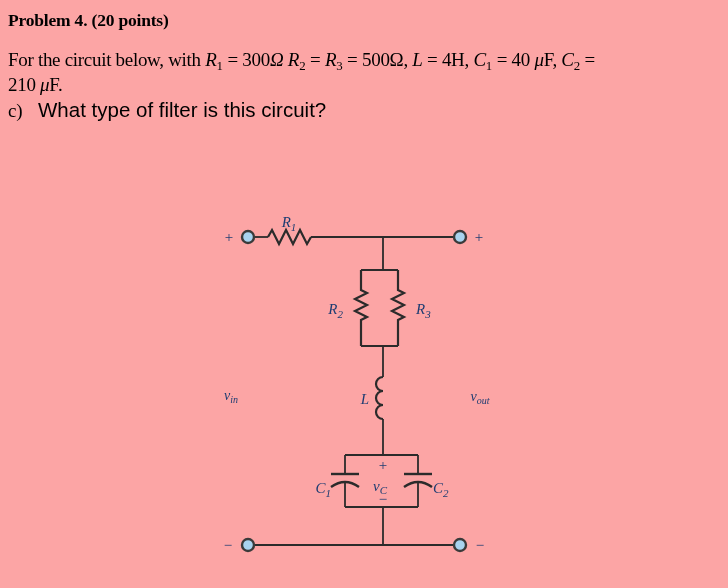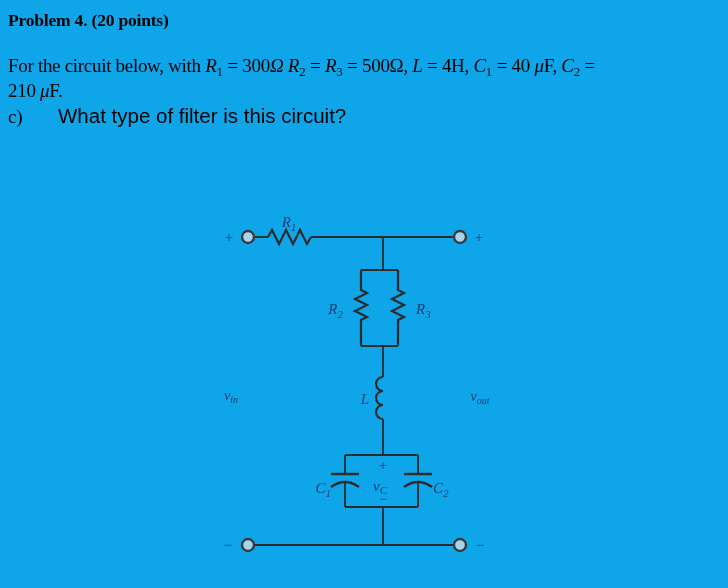--- a/index.html
+++ b/index.html
@@ -1,28 +1,28 @@
 <!DOCTYPE html>
 <html><head>
 <meta charset="utf-8">
 <style>
   html,body{margin:0;padding:0;background:#ffffff;}
-  .page{position:relative;width:728px;height:588px;background:#0ea5e9;overflow:hidden;
+  .page{position:relative;width:728px;height:588px;background:#fca5a5;overflow:hidden;
         font-family:"Liberation Serif",serif;color:#000;}
   .title{position:absolute;left:8px;top:10px;margin:0;font-size:17.5px;font-weight:bold;
          letter-spacing:-0.2px;font-family:"Liberation Serif",serif;}
-  .textblock{position:absolute;left:8px;top:53px;font-size:19px;line-height:25px;
+  .textblock{position:absolute;left:8px;top:47px;font-size:19px;line-height:25px;
              letter-spacing:-0.3px;white-space:nowrap;}
   .line{height:25px;}
   .line.tall{height:26px;}
   .item-label{display:inline-block;width:30px;}
   .item-label.bold{font-weight:bold;}
   .s-i{font-style:italic;}
   .s-sub{font-size:0.68em;vertical-align:-0.28em;letter-spacing:0;}
-  .s-sans{font-family:"Liberation Sans",sans-serif;font-size:20.5px;letter-spacing:0;margin-left:20px;}
+  .s-sans{font-family:"Liberation Sans",sans-serif;font-size:20.5px;letter-spacing:0;}
   .circuit{position:absolute;left:0;top:0;}
   .wire{stroke:#2b2b2b;stroke-width:1.8;fill:none;}
   .comp{stroke:#2b2b2b;stroke-width:2.2;fill:none;stroke-linejoin:miter;}
   .plate{stroke:#2b2b2b;stroke-width:2.4;fill:none;}
   .terminal{fill:#a8d3ef;stroke:#3a3a3a;stroke-width:2.4;}
   .clabel{font-family:"Liberation Serif",serif;font-style:italic;font-size:15px;fill:#1d3c72;}
   .csub{font-size:11px;}
   .csmall{font-size:14px;}
   .csmallsub{font-size:10px;}
   .csign{font-family:"Liberation Serif",serif;font-size:15px;fill:#1d3c72;font-style:normal;}

